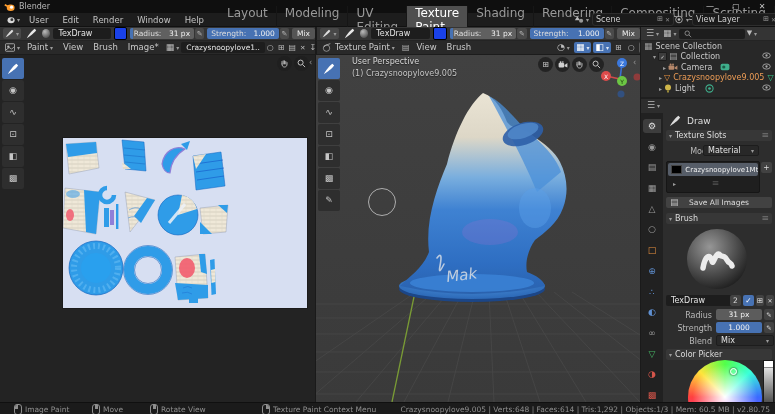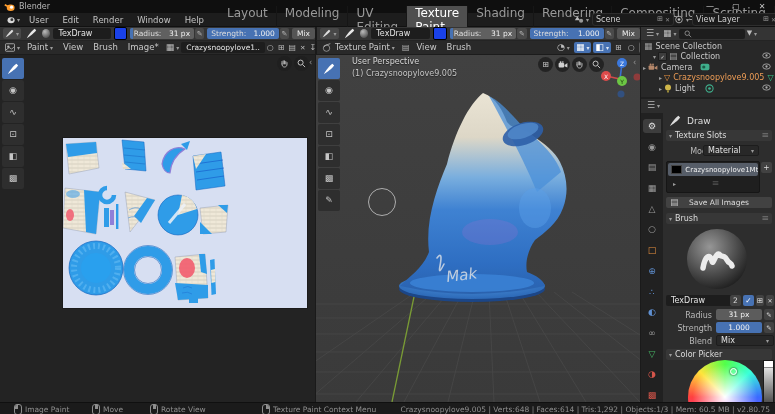--- a/index.html
+++ b/index.html
@@ -497,21 +497,21 @@
       <span style="width:7px;height:7px;background:#3d3d3d;border:1px solid #1d1d1d;border-radius:1px;margin-left:2px;display:flex;align-items:center;justify-content:center;color:#ddd;font-size:5px;">
           <span>✓</span>
         </span>
       <span class="glyph" style="color:#9a9a9a;margin-left:2px;">▤</span>
       <span class="nm">Collection</span>
       <span class="eye"><svg width="9" height="7" viewBox="0 0 10 8">
             <ellipse cx="5" cy="4" rx="4.3" ry="3" fill="none" stroke="#ababab"></ellipse>
             <circle cx="5" cy="4" r="1.3" fill="#ababab"></circle>
           </svg></span>
     </div>
-    <div class="out-row" style="padding-left:0;text-align:right;">
+    <div class="out-row" style="padding-left:20px;text-align:right;">
       <span class="caret">▸</span>
       <span style="margin-left:2px;display:flex;">
           <svg width="10" height="8" viewBox="0 0 12 10">
             <rect x="0.5" y="3" width="7" height="5.5" rx="1" fill="#b5876a"></rect>
             <polygon points="8,5.5 11.5,3 11.5,8.5 8,7" fill="#b5876a"></polygon>
             <circle cx="3" cy="2" r="1.3" fill="#b5876a"></circle>
             <circle cx="6" cy="1.8" r="1.1" fill="#b5876a"></circle>
           </svg>
         </span>
       <span class="nm">Camera</span>

